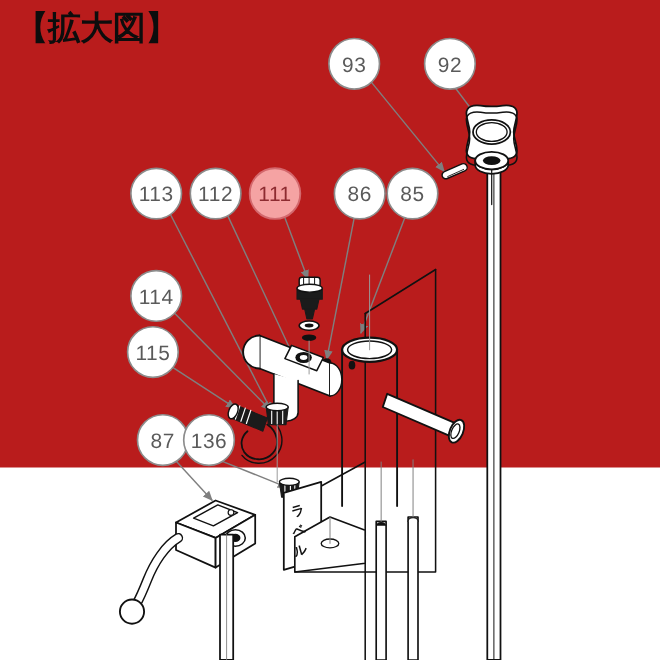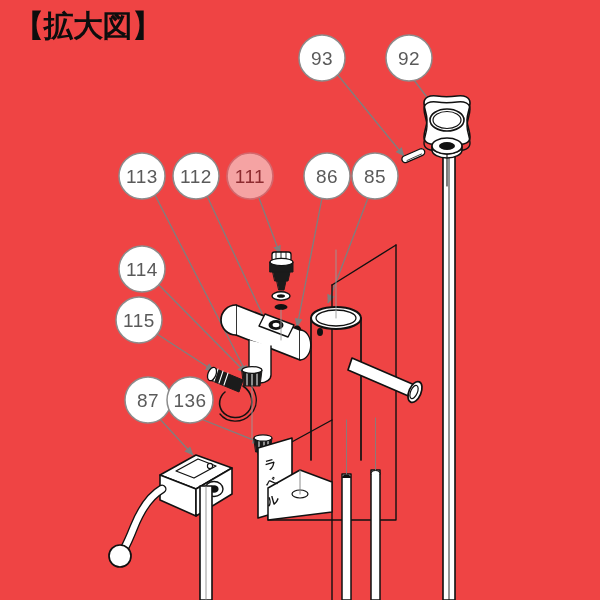--- a/index.html
+++ b/index.html
@@ -11,22 +11,22 @@
   body {
     width: 600px;
     height: 600px;
     overflow: hidden;
     font-family: "Liberation Sans", "DejaVu Sans", sans-serif;
     position: relative;
   }
   #stage {
     position: relative;
     width: 600px;
-    height: 600px;
-    background: #ef4444;
+    height: 425px;
+    background: #b91c1c;
   }
   #diagram-title {
     position: absolute;
     left: 14px;
     top: 11px;
     font-size: 30px;
     font-weight: bold;
     color: #0d0d0d;
     letter-spacing: -0.5px;
     line-height: 1;

